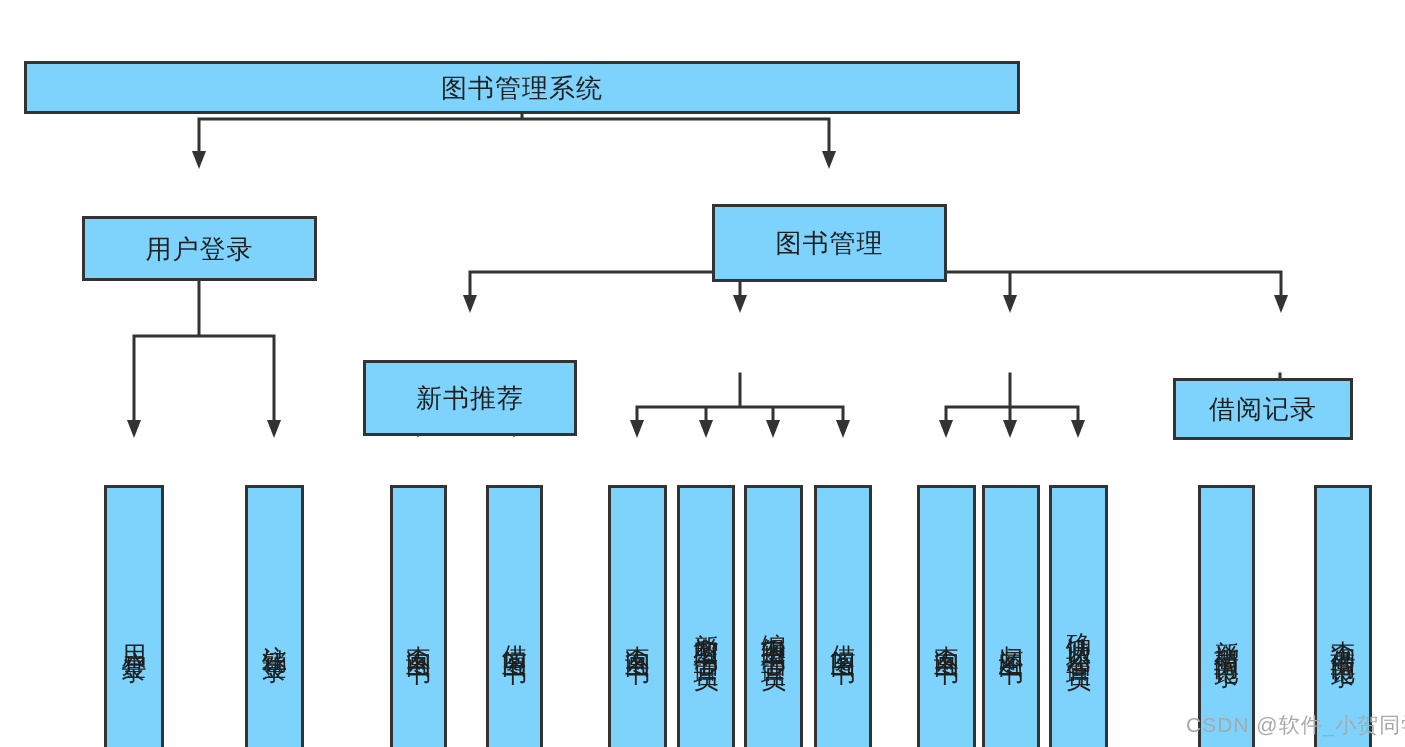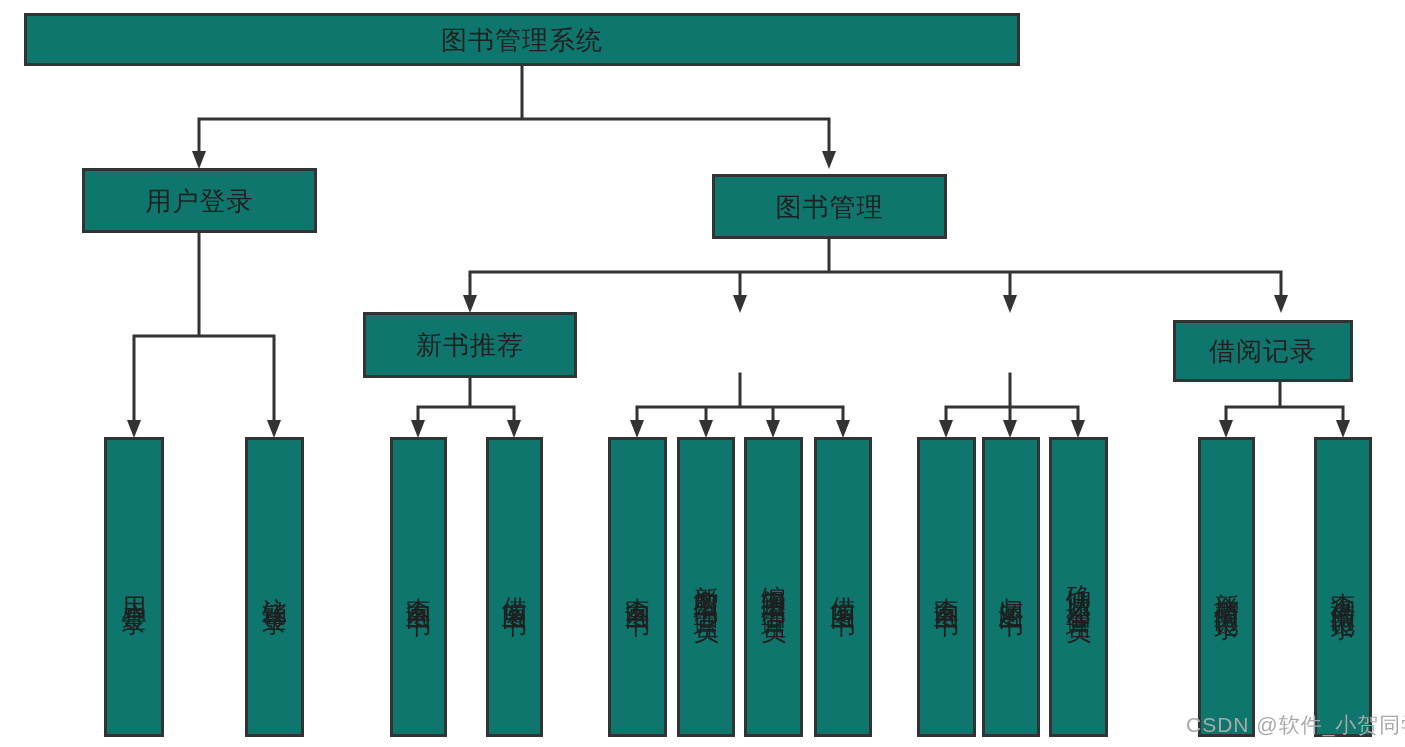--- a/index.html
+++ b/index.html
@@ -8,25 +8,26 @@
     background: var(--background, #ffffff);
     font-family:"Liberation Sans","DejaVu Sans",sans-serif;
     overflow:hidden;
   }
   svg.connectors { position:absolute; left:0; top:0; width:1405px; height:747px; }
   svg.connectors path { stroke: var(--line,#333333); stroke-width:3; fill:none; stroke-linecap:square; }
   svg.connectors polygon { fill: var(--line,#333333); }
   .node {
     position:absolute; box-sizing:border-box;
     border:3px solid var(--line,#333333);
-    background:#0f766e;
+    background:#7dd3fc;
     display:flex; align-items:center; justify-content:center;
     color: var(--text,#1f1f1f);
     font-size:26px; letter-spacing:1px; line-height:1;
     z-index:2;
+    margin-top:48px;
   }
   .vnode {
     writing-mode:vertical-rl; text-orientation:mixed;
     font-size:25px; letter-spacing:5px; line-height:1;
   }
   .watermark {
     position:absolute; left:1186px; top:711px; z-index:5;
     font-size:21px; letter-spacing:1px;
     color: var(--watermark,#a9a9a9);
     white-space:nowrap;
@@ -68,24 +69,24 @@
     <polygon points="939,420 953,420 946,438"></polygon>
     <polygon points="1003,420 1017,420 1010,438"></polygon>
     <polygon points="1071,420 1085,420 1078,438"></polygon>
     <polygon points="1219,420 1233,420 1226,438"></polygon>
     <polygon points="1336,420 1350,420 1343,438"></polygon>
   </svg>
 
   <div class="node" style="left:24px; top:13px; width:996px; height:53px">图书管理系统</div>
 
   <div class="node" style="left:82px; top:168px; width:235px; height:65px">用户登录</div>
-  <div class="node" style="left:712px; top:174px; width:235px; height:65px">图书管理</div>
+  <div class="node" style="left:712px; top:156px; width:235px; height:78px">图书管理</div>
 
-  <div class="node" style="left:363px; top:312px; width:214px; height:66px">新书推荐</div>
-  <div class="node" style="left:1173px; top:320px; width:180px; height:62px">借阅记录</div>
+  <div class="node" style="left:363px; top:312px; width:214px; height:76px">新书推荐</div>
+  <div class="node" style="left:1173px; top:330px; width:180px; height:62px">借阅记录</div>
 
   <div class="node vnode" style="left:104px; top:437px; width:60px; height:300px">用户登录</div>
   <div class="node vnode" style="left:245px; top:437px; width:59px; height:300px">注销登录</div>
 
   <div class="node vnode" style="left:390px; top:437px; width:57px; height:300px">查询图书</div>
   <div class="node vnode" style="left:486px; top:437px; width:57px; height:300px">借阅图书</div>
 
   <div class="node vnode" style="left:608px; top:437px; width:59px; height:300px">查询图书</div>
   <div class="node vnode" style="left:677px; top:437px; width:58px; height:300px">新增图书（管理员）</div>
   <div class="node vnode" style="left:744px; top:437px; width:59px; height:300px">编辑图书（管理员）</div>

